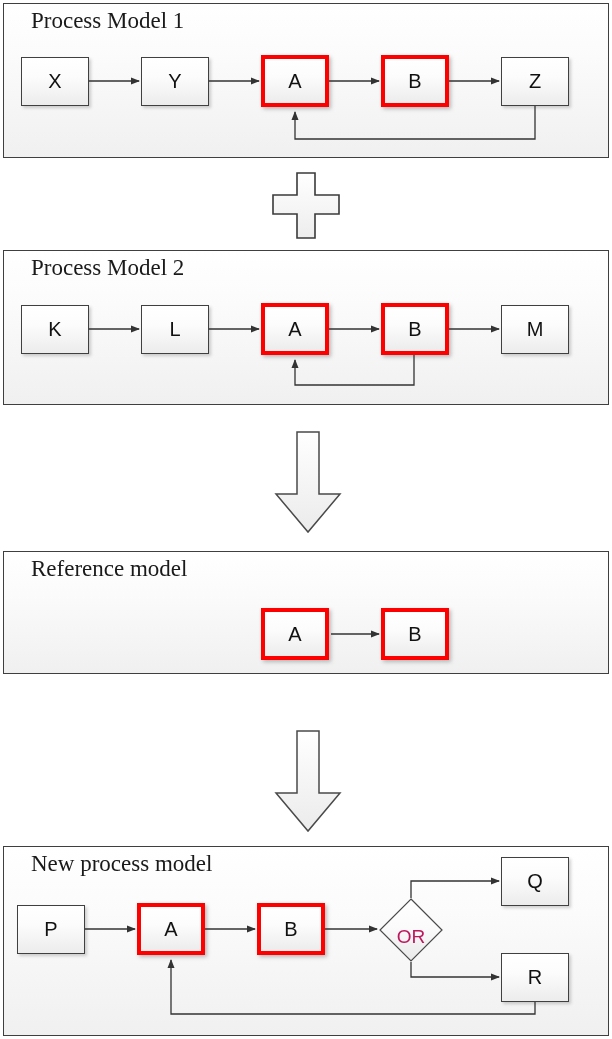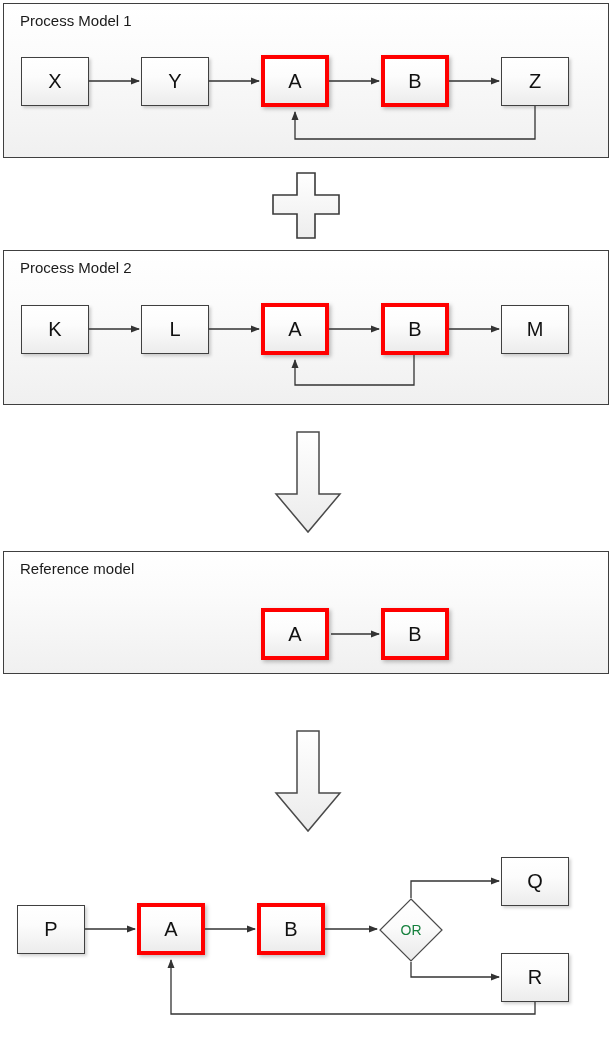--- a/index.html
+++ b/index.html
@@ -21,27 +21,27 @@
     height: 1039px;
   }
   .panel {
     position: absolute;
     border: 1px solid #3f3f3f;
     background: linear-gradient(to bottom, #ffffff 0%, #fbfbfb 35%, #f0f0f0 100%);
     box-sizing: border-box;
   }
   .panel-title {
     position: absolute;
-    left: 16px;
+    left: 27px;
     top: 6px;
-    font-size: 15px;
+    font-size: 23px;
     line-height: 22px;
     color: #1a1a1a;
     white-space: nowrap;
-    font-family: Liberation Sans, sans-serif;
+    font-family: Liberation Serif, serif;
   }
   .node {
     position: absolute;
     box-sizing: border-box;
     background: linear-gradient(to bottom, #ffffff 0%, #fcfcfc 40%, #ececec 100%);
     display: flex;
     align-items: center;
     justify-content: center;
     font-size: 20px;
     color: #111111;
@@ -53,28 +53,28 @@
   .node.highlight {
     border: 4px solid #ff0000;
     box-shadow: 2px 2px 4px rgba(0,0,0,0.25);
   }
   .gateway {
     position: absolute;
     box-sizing: border-box;
   }
   .gateway .glabel {
     position: absolute;
-    left: 0; top: 0;
+    left: 0; top: 7px;
     width: 100%;
     height: 100%;
     display: flex;
     align-items: center;
     justify-content: center;
-    font-size: 14px;
-    color: #15803d;
+    font-size: 19px;
+    color: #be185d;
     pointer-events: none;
   }
   .svg-layer {
     position: absolute;
     left: 0; top: 0;
     width: 612px;
     height: 1039px;
     pointer-events: none;
   }
   .connector-svg { overflow: visible; }
@@ -131,20 +131,23 @@
     <div class="panel-title">Reference model</div>
   </div>
 
   <div class="node highlight" style="left:261px; top:608px; width:68px; height:52px;">
     <span>A</span>
   </div>
   <div class="node highlight" style="left:381px; top:608px; width:68px; height:52px;">
     <span>B</span>
   </div>
 
+  <div class="panel" style="left:3px; top:846px; width:606px; height:190px;">
+    <div class="panel-title">New process model</div>
+  </div>
 
   <div class="node plain" style="left:17px; top:905px; width:68px; height:49px;">
     <span>P</span>
   </div>
   <div class="node highlight" style="left:137px; top:903px; width:68px; height:52px;">
     <span>A</span>
   </div>
   <div class="node highlight" style="left:257px; top:903px; width:68px; height:52px;">
     <span>B</span>
   </div>

